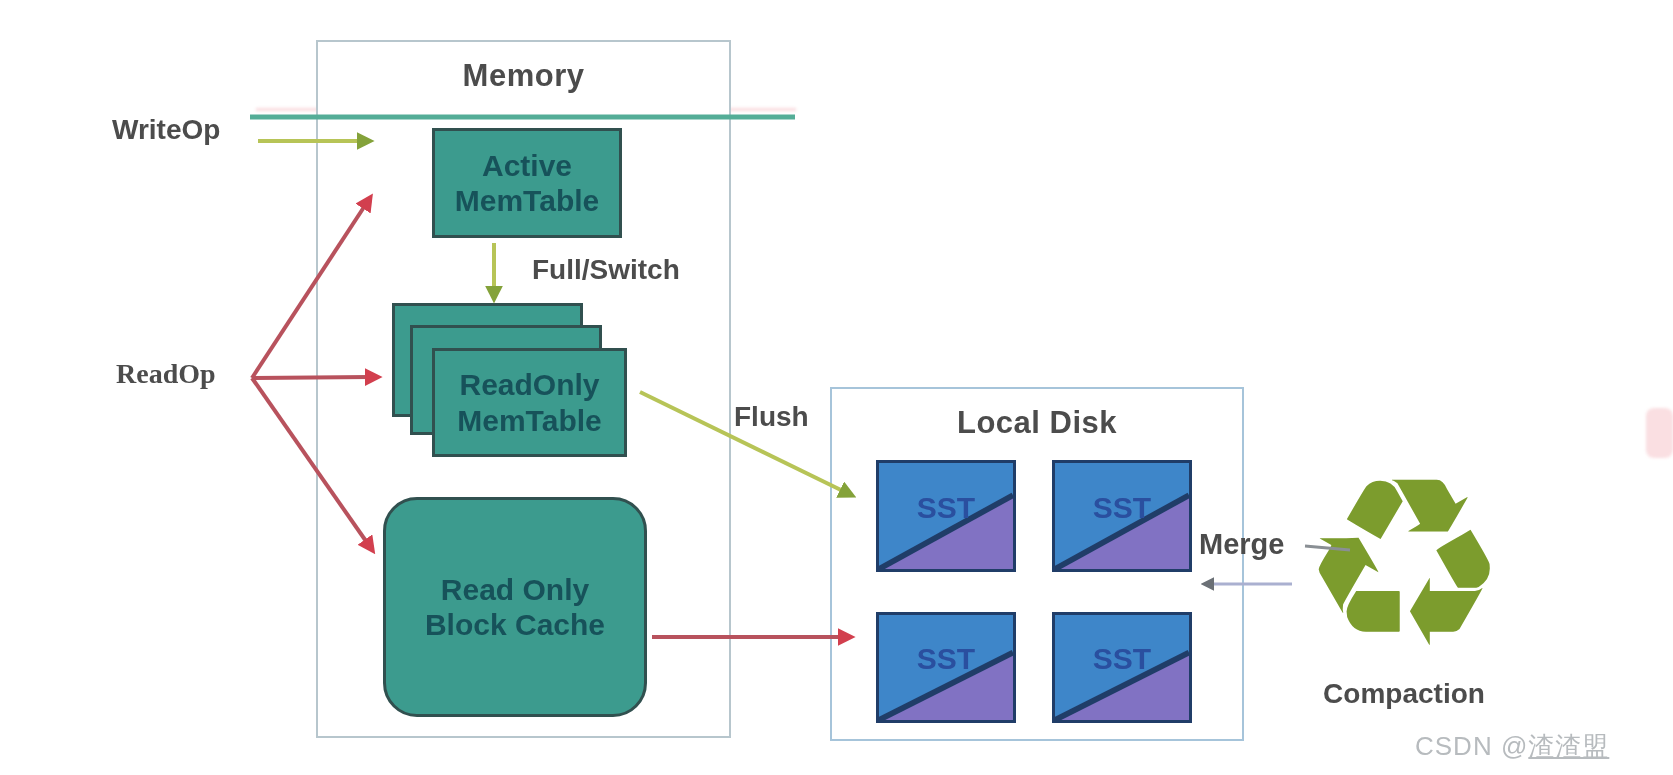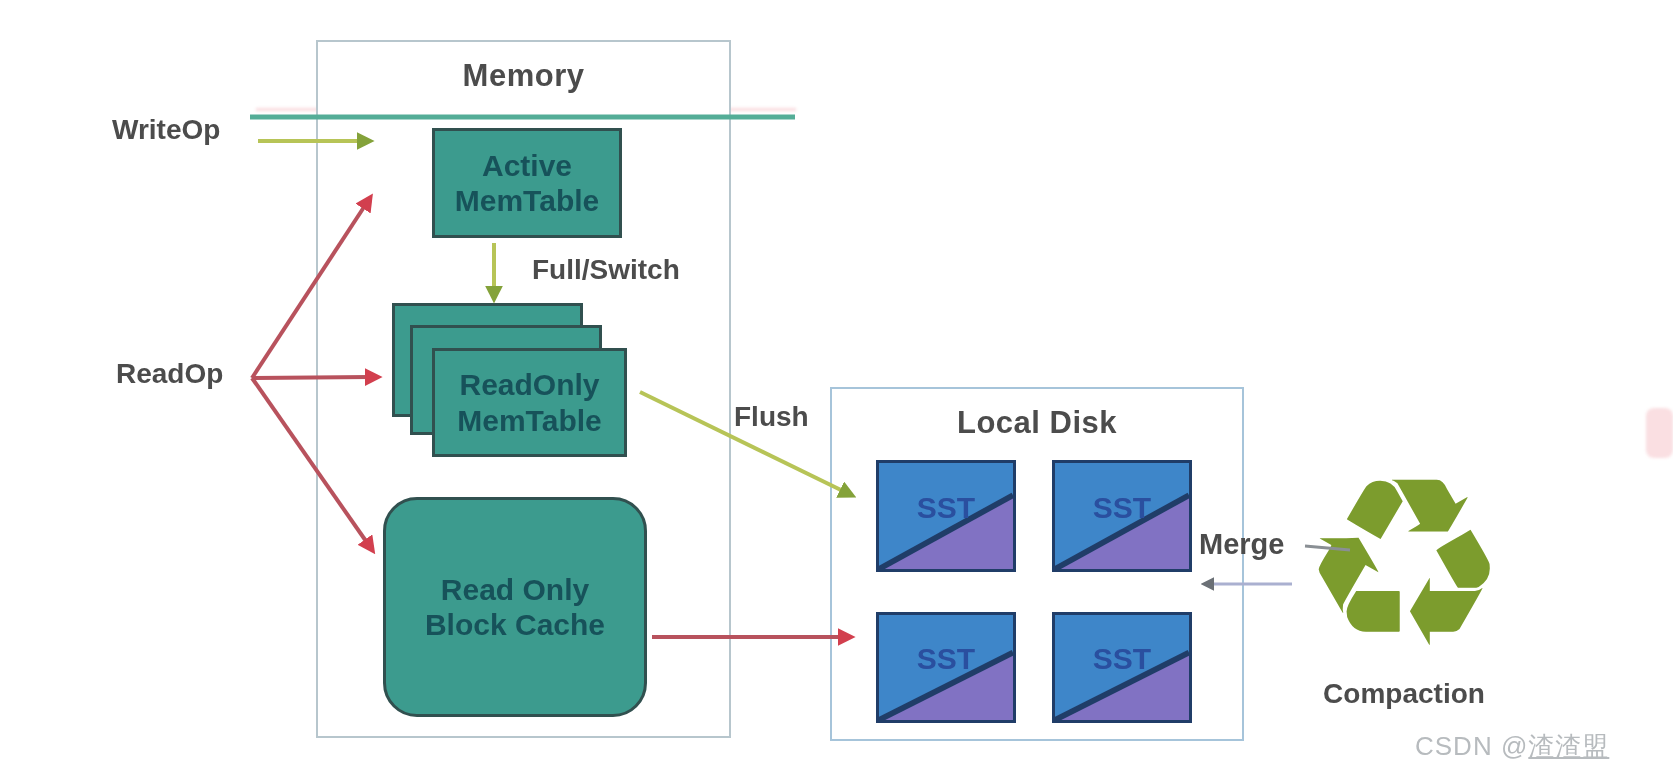--- a/index.html
+++ b/index.html
@@ -38,21 +38,21 @@
   .sst-box svg{position:absolute;left:0;top:0;width:100%;height:100%;}
   .sst-tri{fill:var(--sst-purple);}
   .sst-diag{stroke:var(--sst-navy);stroke-width:6;}
   .sst-label{
     position:absolute;left:0;top:26%;width:100%;text-align:center;
     font-size:30px;font-weight:700;color:var(--sst-text);z-index:2;
   }
   
   .flow-label{position:absolute;font-size:28px;font-weight:600;color:var(--label-text);z-index:6;white-space:nowrap;}
   #write-op-label{left:112px;top:114px;}
-  #read-op-label{left:116px;top:358px;}
+  #read-op-label{left:116px;top:358px;font-family:Liberation Serif, serif;}
   #full-switch-label{left:512px;top:254px;margin-left:20px;}
   #flush-label{left:734px;top:401px;}
   #merge-label{left:1199px;top:528px;font-size:29px;}
   #compaction-label{left:1289px;top:678px;width:230px;text-align:center;}
   
   #recycle-icon{
     position:absolute;left:1289px;top:448px;width:230px;height:230px;
     display:flex;align-items:center;justify-content:center;
     font-family:"DejaVu Sans",sans-serif;font-size:235px;line-height:1;
     color:var(--recycle-green);z-index:3;

